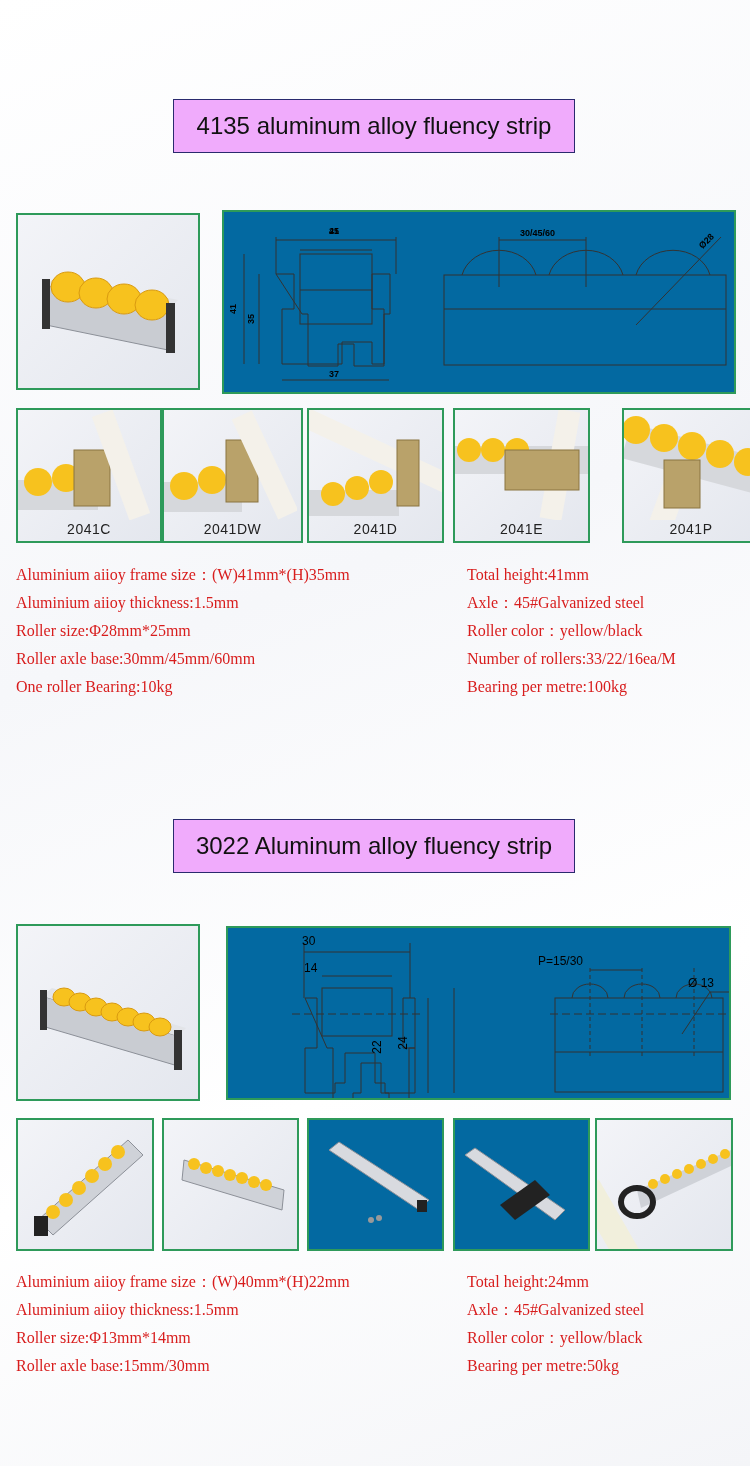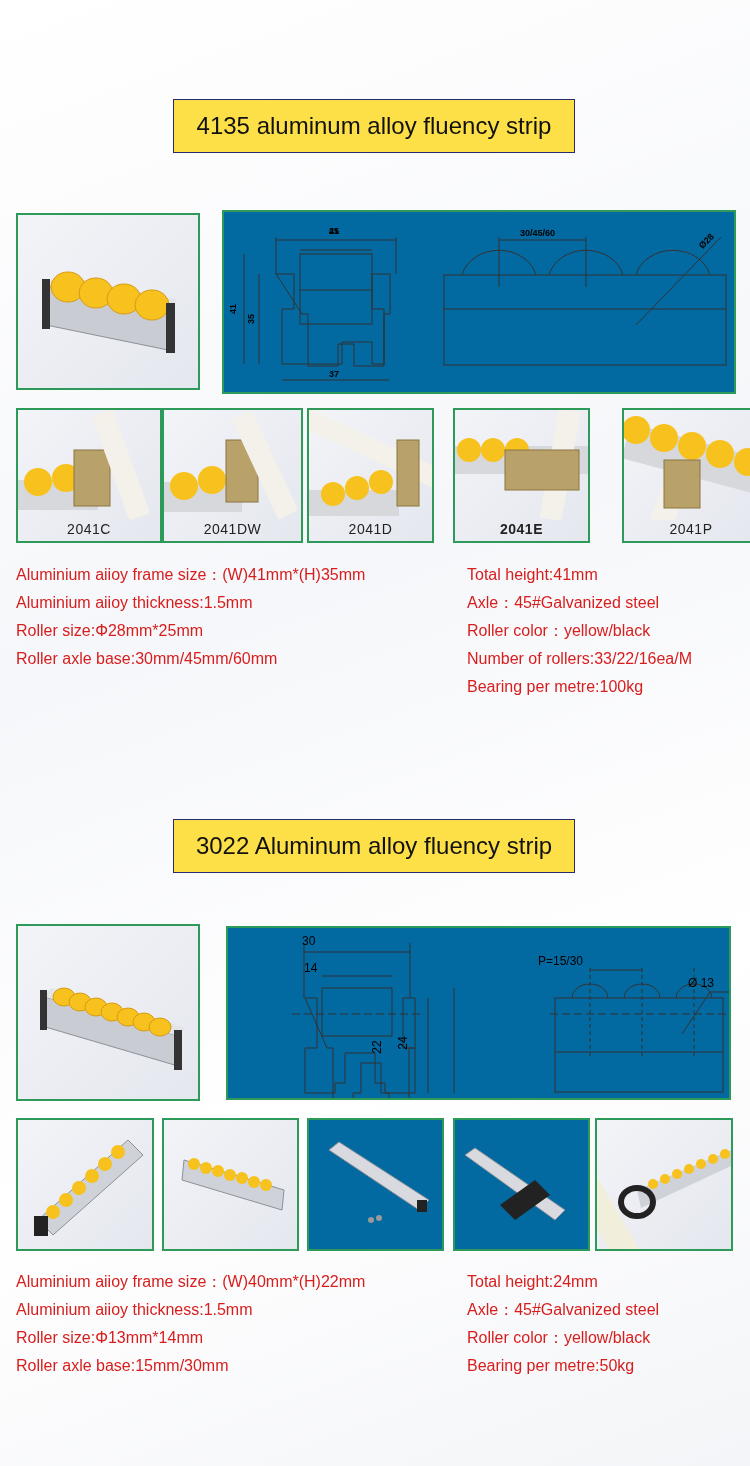--- a/index.html
+++ b/index.html
@@ -3,29 +3,29 @@
 <meta charset="utf-8">
 <style>
   html, body { margin:0; padding:0; }
   body {
     width:750px; height:1466px; position:relative; overflow:hidden;
     background: linear-gradient(160deg, #ffffff 0%, #f6f7fa 40%, #ffffff 70%, #f4f5f8 100%);
     font-family: "Liberation Sans", sans-serif;
   }
   .abs { position:absolute; }
   .title-box {
-    position:absolute; border:1px solid #2a2a6e; background:#fde047;
+    position:absolute; border:1px solid #2a2a6e; background:#f0abfc;
     display:flex; align-items:center; justify-content:center;
     font-size:24px; color:#111; white-space:nowrap;
   }
   .gbox { position:absolute; border:2px solid #2e9a5a; background:#0369a1; box-sizing:border-box; overflow:hidden; }
   .photo-bg { background: linear-gradient(135deg, #f3f4f8 0%, #e4e7ee 100%); }
   .caption { position:absolute; bottom:4px; left:0; right:0; text-align:center; font-size:14px; color:#222; letter-spacing:0.5px; }
   .spec { position:absolute; color:#d81d1d; font-size:16px; line-height:28px; white-space:nowrap; }
-  .spec div { height:28px; }
+  .spec div { height:28px;font-family:Liberation Serif, serif; }
 </style>
 </head>
 <body>
 
 <div class="title-box" style="left:173px;top:99px;width:400px;height:52px;">
   <span>4135 aluminum alloy fluency strip</span>
 </div>
 
 <div class="gbox photo-bg" style="left:16px;top:213px;width:184px;height:177px;">
   <svg width="180" height="173" viewBox="0 0 180 173">
@@ -88,32 +88,32 @@
 <div class="gbox photo-bg" style="left:162px;top:408px;width:141px;height:135px;">
   <svg width="133" height="110">
       <rect x="0" y="72" width="78" height="30" fill="#d6d8dc"></rect>
       <circle cx="20" cy="76" r="14" fill="#f7c21e"></circle>
       <circle cx="48" cy="70" r="14" fill="#f7c21e"></circle>
       <rect x="62" y="30" width="32" height="62" fill="#b9a26a" stroke="#8a7540"></rect>
       <rect x="90" y="0" width="22" height="110" fill="#f4f1ea" transform="rotate(-25 101 55)"></rect>
     </svg>
   <div class="caption">2041DW</div>
 </div>
-<div class="gbox photo-bg" style="left:307px;top:408px;width:127px;height:135px;">
+<div class="gbox photo-bg" style="left:307px;top:408px;width:137px;height:135px;">
   <svg width="133" height="110">
       <rect x="-10" y="30" width="160" height="20" fill="#f4f1ea" transform="rotate(25 66 40)"></rect>
       <rect x="0" y="80" width="90" height="26" fill="#d6d8dc"></rect>
       <circle cx="24" cy="84" r="12" fill="#f7c21e"></circle>
       <circle cx="48" cy="78" r="12" fill="#f7c21e"></circle>
       <circle cx="72" cy="72" r="12" fill="#f7c21e"></circle>
       <rect x="88" y="30" width="22" height="66" fill="#b9a26a" stroke="#8a7540"></rect>
     </svg>
   <div class="caption">2041D</div>
 </div>
-<div class="gbox photo-bg" style="left:453px;top:408px;width:137px;height:135px;font-weight:bold;">
+<div class="gbox photo-bg" style="left:453px;top:408px;width:137px;height:135px;">
   <svg width="133" height="110">
       <rect x="0" y="36" width="133" height="28" fill="#d6d8dc"></rect>
       <circle cx="14" cy="40" r="12" fill="#f7c21e"></circle>
       <circle cx="38" cy="40" r="12" fill="#f7c21e"></circle>
       <circle cx="62" cy="40" r="12" fill="#f7c21e"></circle>
       <rect x="94" y="0" width="22" height="110" fill="#f4f1ea" transform="rotate(10 105 55)"></rect>
       <rect x="50" y="40" width="74" height="40" fill="#b9a26a" stroke="#8a7540"></rect>
     </svg>
   <div class="caption">2041E</div>
 </div>
@@ -129,20 +129,21 @@
       <rect x="40" y="50" width="36" height="48" fill="#b9a26a" stroke="#8a7540"></rect>
     </svg>
   <div class="caption">2041P</div>
 </div>
 
 <div class="spec" style="left:16px;top:561px;">
   <div>Aluminium aiioy frame size：(W)41mm*(H)35mm</div>
   <div>Aluminium aiioy thickness:1.5mm</div>
   <div>Roller size:Φ28mm*25mm</div>
   <div>Roller axle base:30mm/45mm/60mm</div>
+  <div>One roller Bearing:10kg</div>
 </div>
 <div class="spec" style="left:467px;top:561px;">
   <div>Total height:41mm</div>
   <div>Axle：45#Galvanized steel</div>
   <div>Roller color：yellow/black</div>
   <div>Number of rollers:33/22/16ea/M</div>
   <div>Bearing per metre:100kg</div>
 </div>
 
 <div class="title-box" style="left:173px;top:819px;width:400px;height:52px;">

